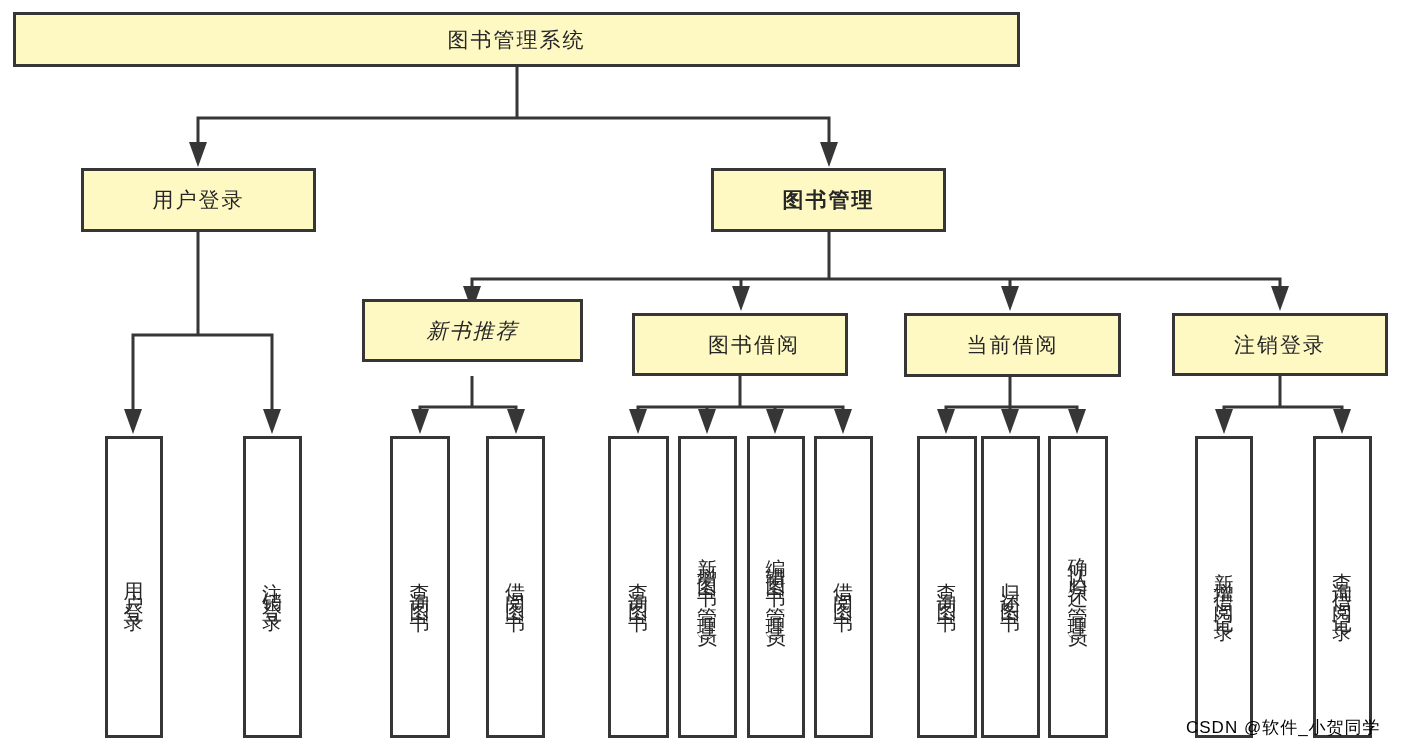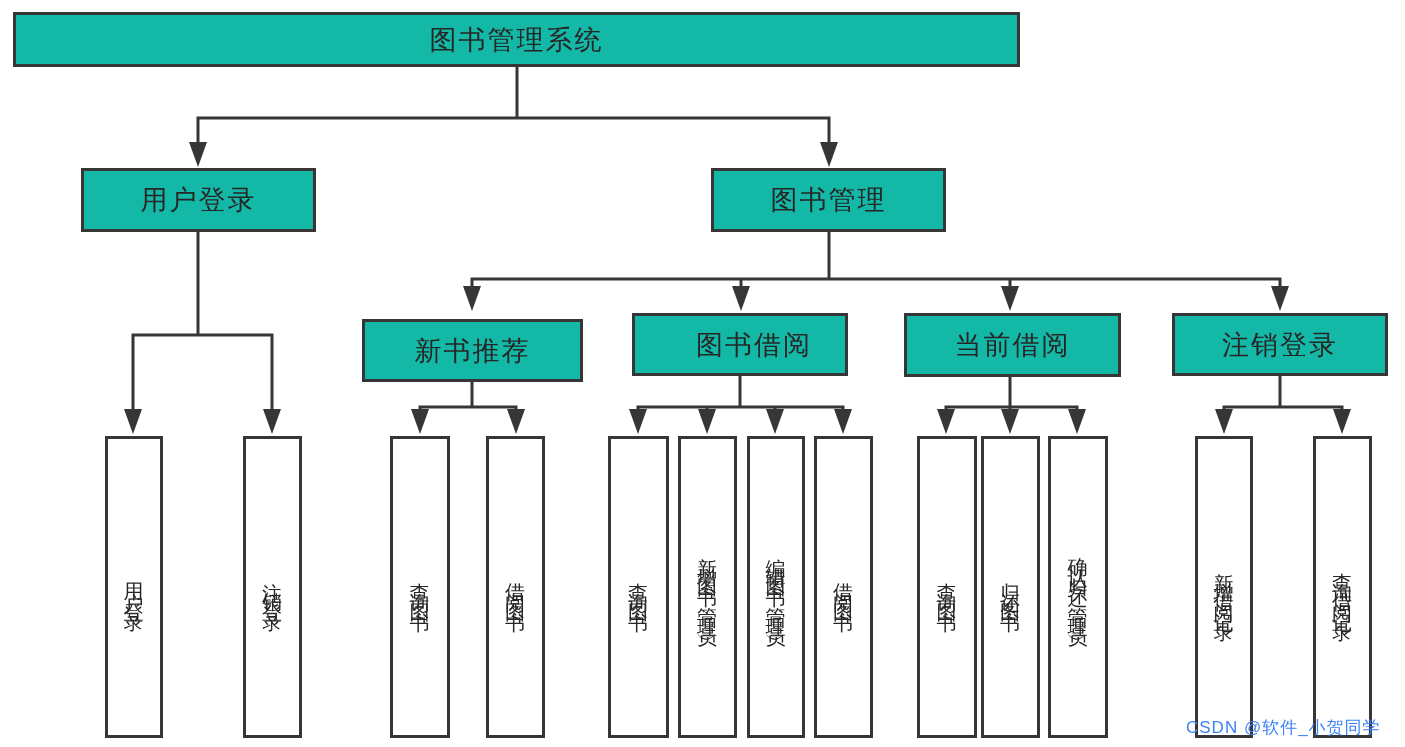--- a/index.html
+++ b/index.html
@@ -12,26 +12,26 @@
     overflow: hidden;
   }
   .wires {
     position: absolute;
     left: 0; top: 0;
     width: 1405px; height: 747px;
   }
   .node {
     position: absolute;
     box-sizing: border-box;
-    background: #14b8a6;
+    background: #fef9c3;
     border: 3px solid #363636;
     display: flex;
     align-items: center;
     justify-content: center;
-    font-size: 27px;
+    font-size: 21px;
     color: #262626;
     letter-spacing: 2px;
     z-index: 2;
   }
   .vnode {
     position: absolute;
     box-sizing: border-box;
     background: #ffffff;
     border: 3px solid #363636;
     display: flex;
@@ -46,21 +46,21 @@
     line-height: 1;
     letter-spacing: 10px;
     color: #262626;
     white-space: nowrap;
   }
   .watermark {
     position: absolute;
     left: 1186px;
     top: 716px;
     font-size: 17px;
-    color: #3b82f6;
+    color: #000000;
     letter-spacing: 1px;
     z-index: 5;
     white-space: nowrap;
   }
 </style>
 </head>
 <body>
 
 <div class="stage">
 
@@ -93,23 +93,23 @@
       <polygon points="1001,409 1019,409 1010,434"></polygon>
       <polygon points="1068,409 1086,409 1077,434"></polygon>
       <polygon points="1215,409 1233,409 1224,434"></polygon>
       <polygon points="1333,409 1351,409 1342,434"></polygon>
     </g>
   </svg>
 
   <div class="node" style="left:13px; top:12px; width:1007px; height:55px;">图书管理系统</div>
 
   <div class="node" style="left:81px; top:168px; width:235px; height:64px;">用户登录</div>
-  <div class="node" style="left:711px; top:168px; width:235px; height:64px;">图书管理</div>
+  <div class="node" style="left:711px; top:168px; width:235px; height:64px;font-weight:bold;">图书管理</div>
 
-  <div class="node" style="left:362px; top:319px; width:221px; height:63px;">新书推荐</div>
+  <div class="node" style="left:362px; top:299px; width:221px; height:63px;font-style:italic;">新书推荐</div>
   <div class="node" style="left:632px; top:313px; width:216px; height:63px;padding-left:28px;">图书借阅</div>
   <div class="node" style="left:904px; top:313px; width:217px; height:64px;">当前借阅</div>
   <div class="node" style="left:1172px; top:313px; width:216px; height:63px;">注销登录</div>
 
   <div class="vnode" style="left:105px; top:436px; width:58px; height:302px;">
     <span>用户登录</span>
   </div>
   <div class="vnode" style="left:243px; top:436px; width:59px; height:302px;">
     <span>注销登录</span>
   </div>

